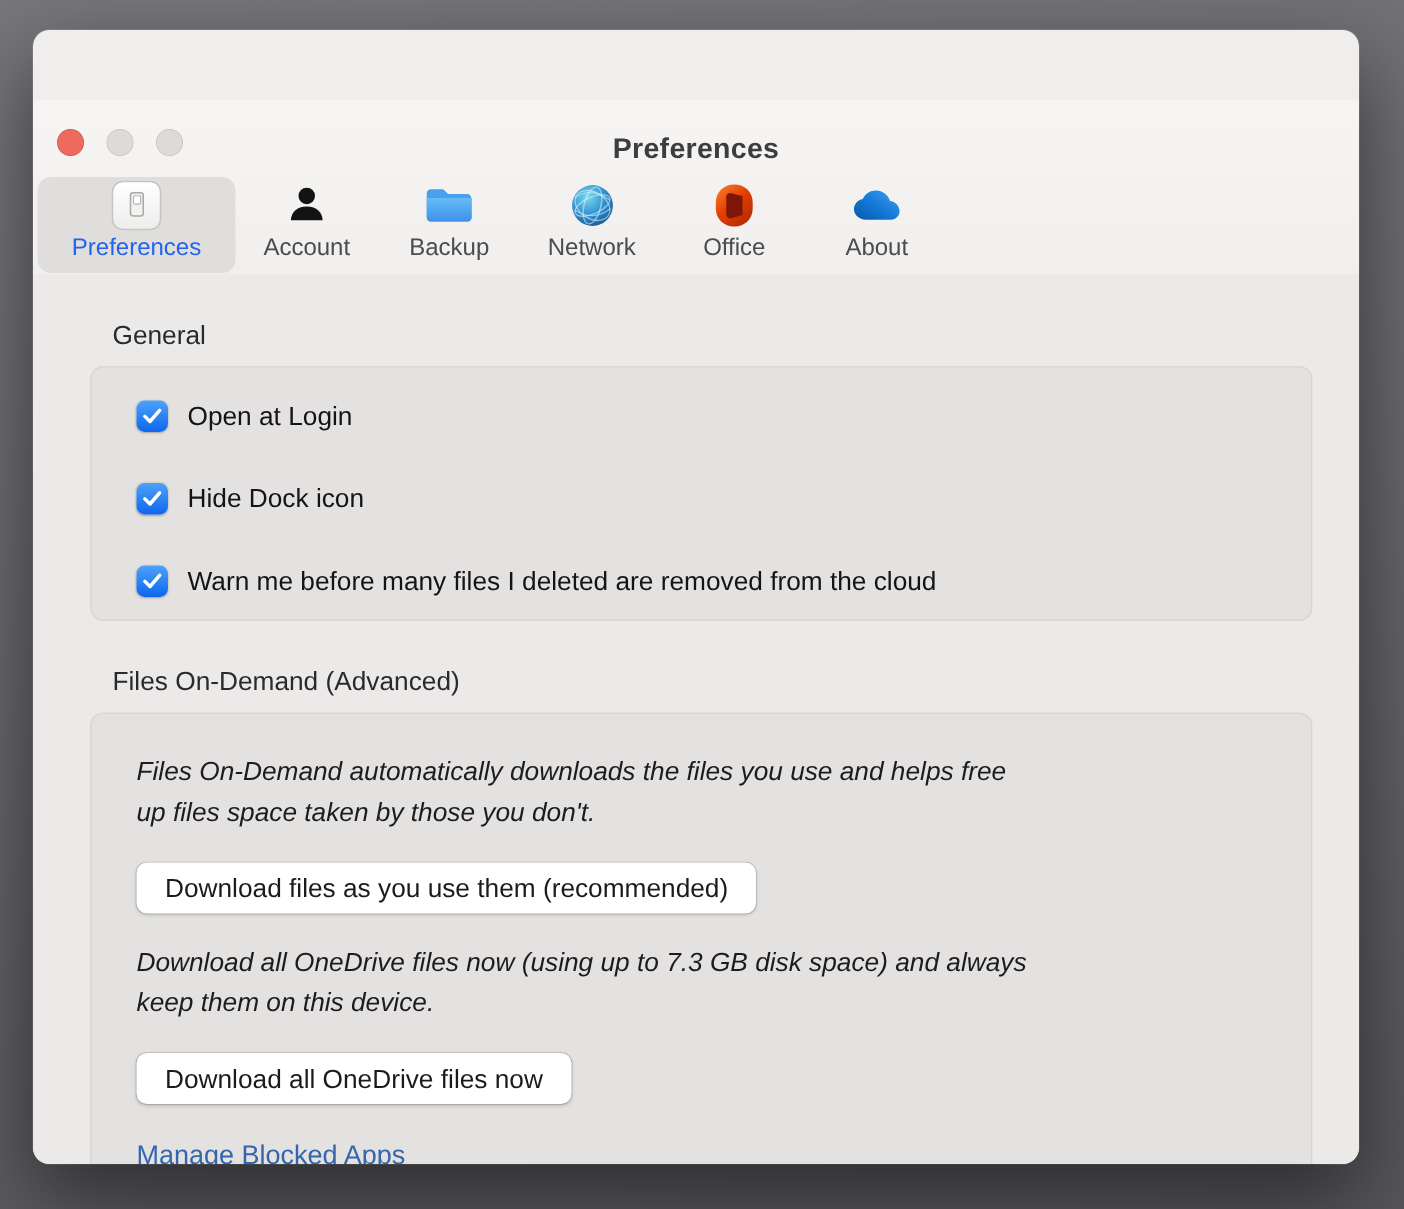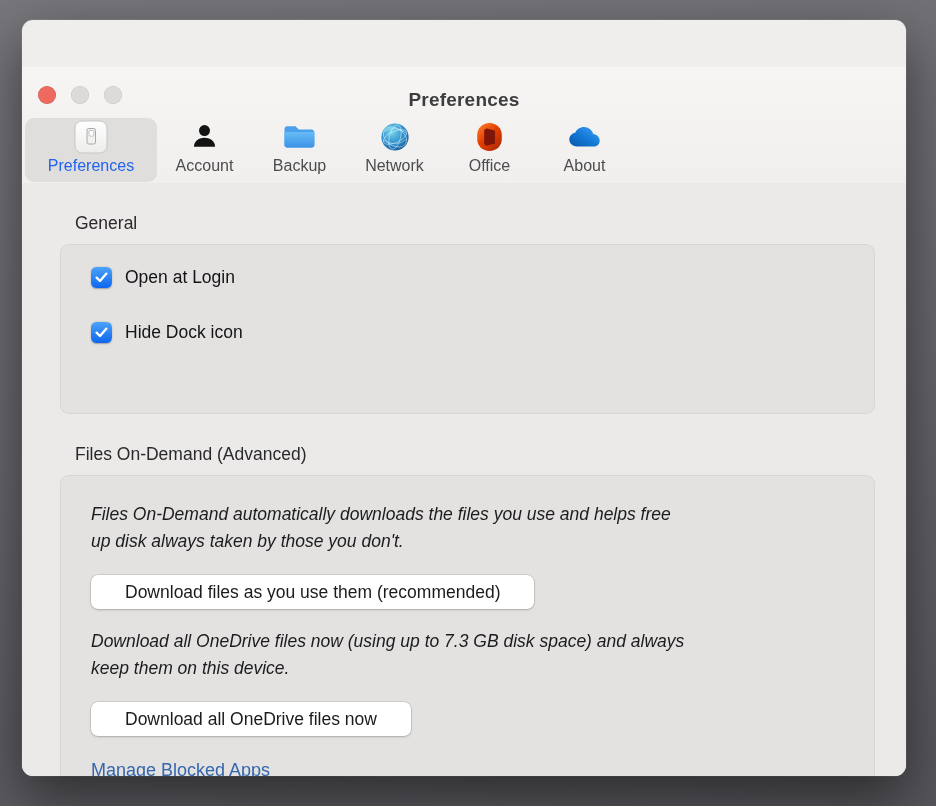--- a/index.html
+++ b/index.html
@@ -56,21 +56,21 @@
     width:21px; height:21px; border-radius:5.5px; flex:0 0 auto;
     background:linear-gradient(#4da2fa,#0d66ee);
     display:flex; align-items:center; justify-content:center;
     box-shadow:0 .5px 1.5px rgba(0,0,0,.3);
   }
   .check-label { font-size:17.5px; color:#141416; }
   .group-box.fod { height:316px; padding:25px 30px 0 30px; }
   .fod-text { font-size:17.5px; line-height:27px; color:#1c1c1e;font-style:italic; }
   .mac-button {
     display:inline-block; margin-top:20px; height:34px; line-height:33px;
-    padding:0 34px; background:#ffffff; border-radius:7px; border:none;
+    padding:0 19px; background:#ffffff; border-radius:7px; border:none;
     font-family:"Liberation Sans", sans-serif; font-size:17.5px; color:#1b1b1d;
     box-shadow:0 0 0 .5px rgba(0,0,0,.16), 0 1px 2.5px rgba(0,0,0,.18);
     cursor:default;
   }
   .fod-text.second { margin-top:19px; }
   .blocked-link { margin-top:24px; font-size:18px; font-weight:500; color:#3566ac; cursor:pointer; width:max-content; }
 </style>
 </head>
 <body>
 
@@ -202,28 +202,36 @@
         <div class="check-label">Open at Login</div>
       </div>
       <div class="check-row">
         <div class="checkbox">
           <svg width="13" height="11" viewBox="0 0 13 11">
               <path d="M1.6 5.6 L5 9 L11.4 1.6" stroke="#ffffff" stroke-width="2.3" fill="none" stroke-linecap="round" stroke-linejoin="round"></path>
             </svg>
         </div>
         <div class="check-label">Hide Dock icon</div>
       </div>
+      <div class="check-row">
+        <div class="checkbox">
+          <svg width="13" height="11" viewBox="0 0 13 11">
+              <path d="M1.6 5.6 L5 9 L11.4 1.6" stroke="#ffffff" stroke-width="2.3" fill="none" stroke-linecap="round" stroke-linejoin="round"></path>
+            </svg>
+        </div>
+        <div class="check-label">Warn me before many files I deleted are removed from the cloud</div>
+      </div>
     </div>
 
     <div class="section-label">Files On-Demand (Advanced)</div>
 
     <div class="group-box fod">
       <div class="fod-text">
         <div>Files On-Demand automatically downloads the files you use and helps free</div>
-        <div>up disk always taken by those you don't.</div>
+        <div>up files space taken by those you don't.</div>
       </div>
       <button class="mac-button">Download files as you use them (recommended)</button>
       <div class="fod-text second">
         <div>Download all OneDrive files now (using up to 7.3 GB disk space) and always</div>
         <div>keep them on this device.</div>
       </div>
       <button class="mac-button">Download all OneDrive files now</button>
       <div class="blocked-link">Manage Blocked Apps</div>
     </div>
 

